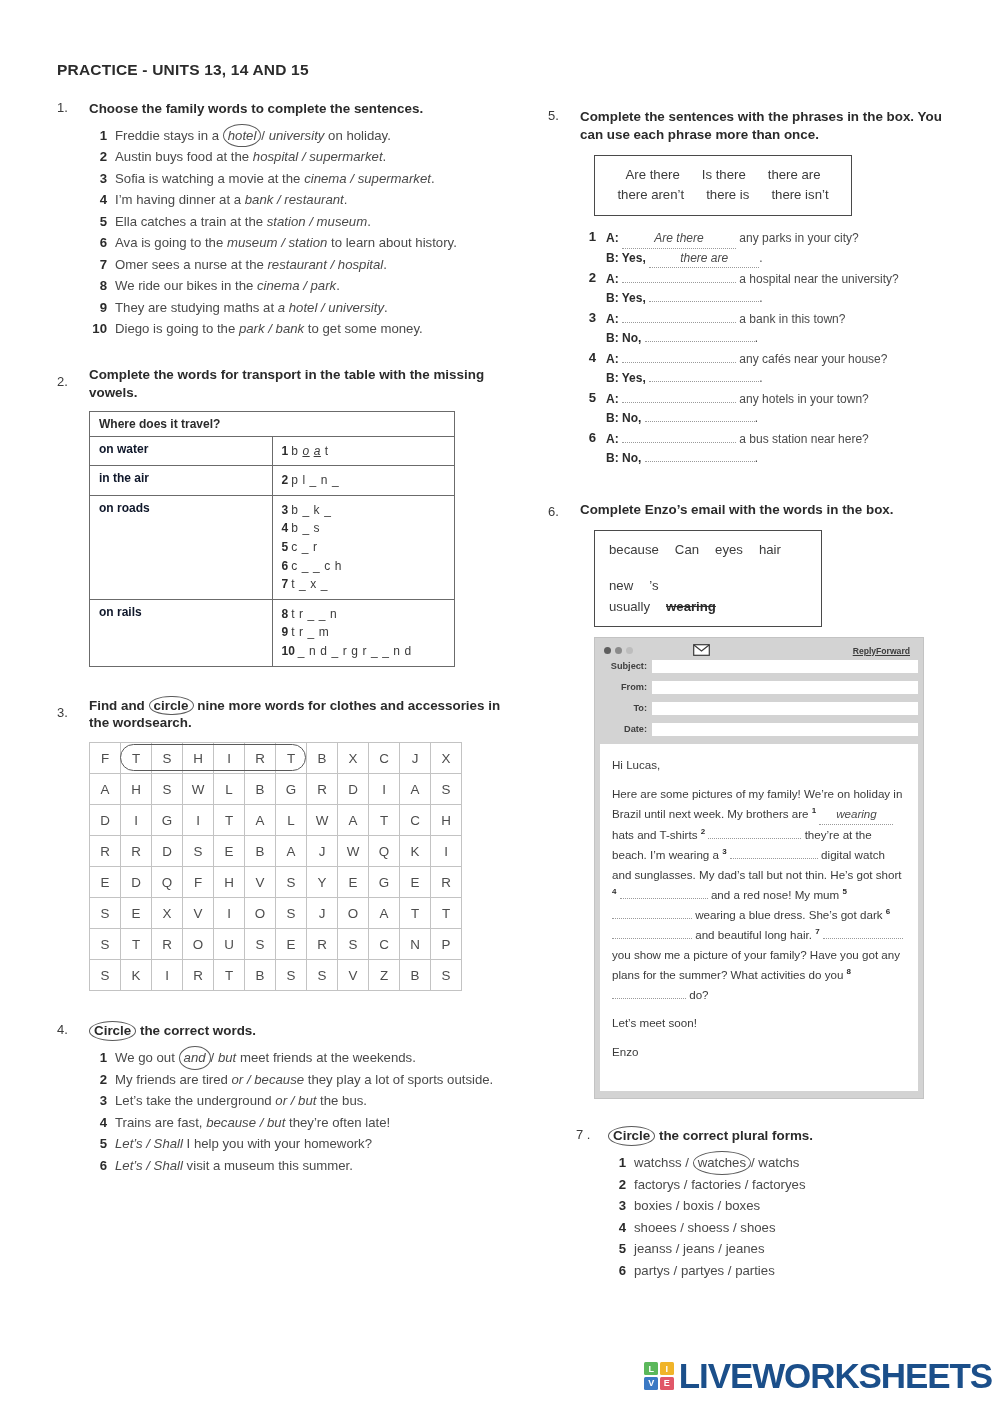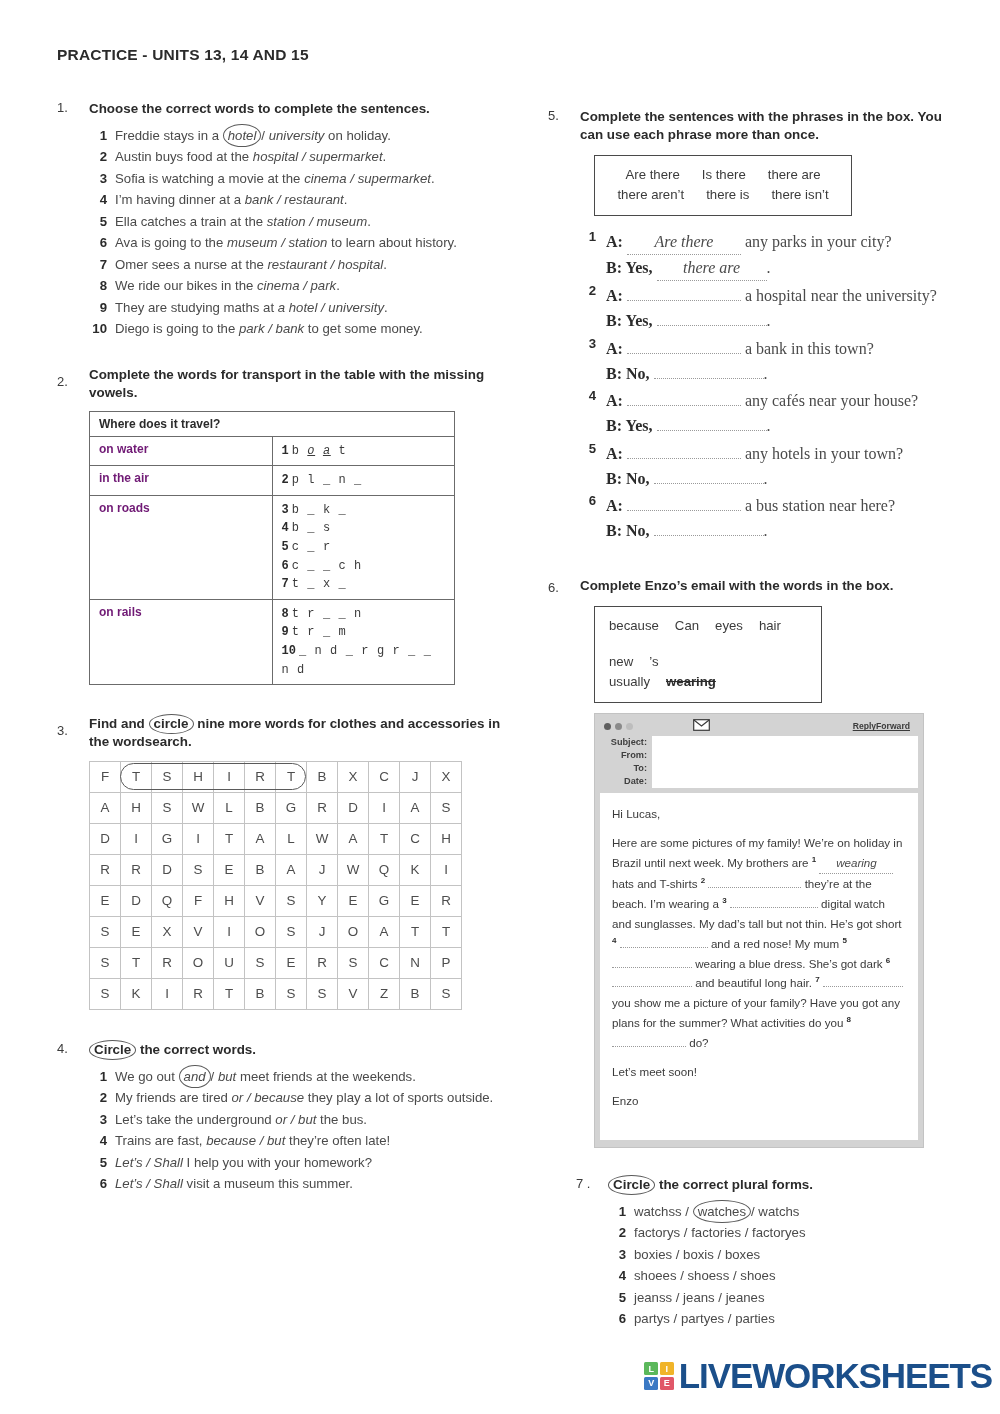--- a/index.html
+++ b/index.html
@@ -8,21 +8,21 @@
     width:1000px; height:1414px;
     background:#ffffff;
     font-family:"Liberation Sans", sans-serif;
     color:#3b3b3b;
     position:relative;
     overflow:hidden;
   }
   .page { position:relative; width:1000px; height:1414px; padding:0; }
 
   .worksheet-title{
-    position:absolute; left:57px; top:46px;
+    position:absolute; left:57px; top:61px;
     font-size:15.5px; font-weight:bold; color:#2b2b2b;
     letter-spacing:.2px;
   }
 
   .col-left{ position:absolute; left:57px; top:100px; width:460px; }
   .col-right{ position:absolute; left:548px; top:100px; width:410px; }
 
   
   .ex{ position:relative; margin-bottom:6px; }
   .ex-num{
@@ -63,22 +63,22 @@
     border-collapse:collapse; margin-top:9px;
     width:366px; border:1.3px solid #5c5c5c;
     table-layout:fixed;
   }
   .t-table td{
     border:1.1px solid #6b6b6b;
     padding:5px 9px; font-size:12px; vertical-align:top;
     color:#3b3b3b;
   }
   .t-table td.head{ font-weight:bold; color:#2b2b2b; }
-  .t-table td.lab{ font-weight:bold; width:118px; color:#701a75; }
-  .t-table .wline{ line-height:1.55; letter-spacing:.6px;font-family:Liberation Mono, monospace; }
+  .t-table td.lab{ font-weight:bold; width:118px; color:#0f172a; }
+  .t-table .wline{ line-height:1.55; letter-spacing:.6px; }
   .t-table .wline b{ color:#2b2b2b; margin-right:3px; letter-spacing:0; }
   .t-table .ans{ font-style:italic; text-decoration:underline; }
 
   
   .ws-wrap{ position:relative; margin-top:10px; width:372px; }
   .ws{
     border-collapse:collapse; table-layout:fixed; width:372px;
     border:1px solid #b9b9b9;
   }
   .ws td{
@@ -106,21 +106,21 @@
   .wb-row{ display:flex; justify-content:center; gap:22px; }
   .wb-row2{ display:flex; gap:16px; flex-wrap:wrap; }
 
   
   .dlg{ margin-top:13px; }
   .dlg-item{ position:relative; padding-left:26px; margin-bottom:2px; }
   .dlg-item > .n{
     position:absolute; left:0; width:16px; text-align:right;
     font-weight:bold; font-size:13.2px; color:#2b2b2b;
   }
-  .dlg-line{ font-size:16px; line-height:1.58; color:#4a4a4a; white-space:nowrap;font-family:Liberation Serif, serif; }
+  .dlg-line{ font-size:12px; line-height:1.58; color:#4a4a4a; white-space:nowrap; }
   .dlg-line b{ color:#2b2b2b; }
   .blank{
     display:inline-block; border-bottom:1.6px dotted #9a9a9a;
     vertical-align:baseline; text-align:center;
     font-style:italic; color:#4a4a4a;
   }
   .blank.w-a{ width:114px; }
   .blank.w-b{ width:110px; }
 
   
@@ -133,21 +133,21 @@
   .dots{ display:flex; gap:4px; }
   .dot{ width:7px; height:7px; border-radius:50%; }
   .d1{ background:#5e5e5e; } .d2{ background:#8a8a8a; } .d3{ background:#bdbdbd; }
   .env{ margin-left:60px; }
   .email-actions{ margin-left:auto; display:flex; padding-right:4px; }
   .email-actions span{
     font-size:8.6px; font-weight:bold; color:#3b3b3b;
     text-decoration:underline;
   }
   .fields{ margin-top:2px; }
-  .frow{ display:flex; align-items:stretch; height:13px; margin-bottom:0; }
+  .frow{ display:flex; align-items:stretch; height:13px; margin-bottom:8px; }
   .flabel{
     width:52px; text-align:right; padding-right:5px;
     font-size:9.2px; font-weight:bold; color:#3f3f3f; line-height:13px;
   }
   .finput{ flex:1; background:#fff; border:0; }
   .email-body{
     margin-top:5px; background:#fff; padding:11px 12px 13px 12px;
     font-size:11.6px; line-height:1.72; color:#3b3b3b;
   }
   .email-body p{ margin:0 0 9px 0; }
@@ -183,21 +183,21 @@
 
 <div class="page">
 
   <div class="worksheet-title">PRACTICE - UNITS 13, 14 AND 15</div>
 
   <div class="col-left">
 
     <div class="ex">
       <div class="ex-num">1.</div>
       <div class="ex-body">
-        <div class="ex-instr">Choose the correct words to complete the sentences.</div>
+        <div class="ex-instr">Choose the family words to complete the sentences.</div>
         <div class="items">
           <div class="item">
             <span class="n">1</span><span>Freddie stays in a </span><i class="circled">hotel</i><span>/</span><i> university</i><span> on holiday.</span>
           </div>
           <div class="item">
             <span class="n">2</span><span>Austin buys food at the </span><i>hospital / supermarket</i><span>.</span>
           </div>
           <div class="item">
             <span class="n">3</span><span>Sofia is watching a movie at the </span><i>cinema / supermarket</i><span>.</span>
           </div>

